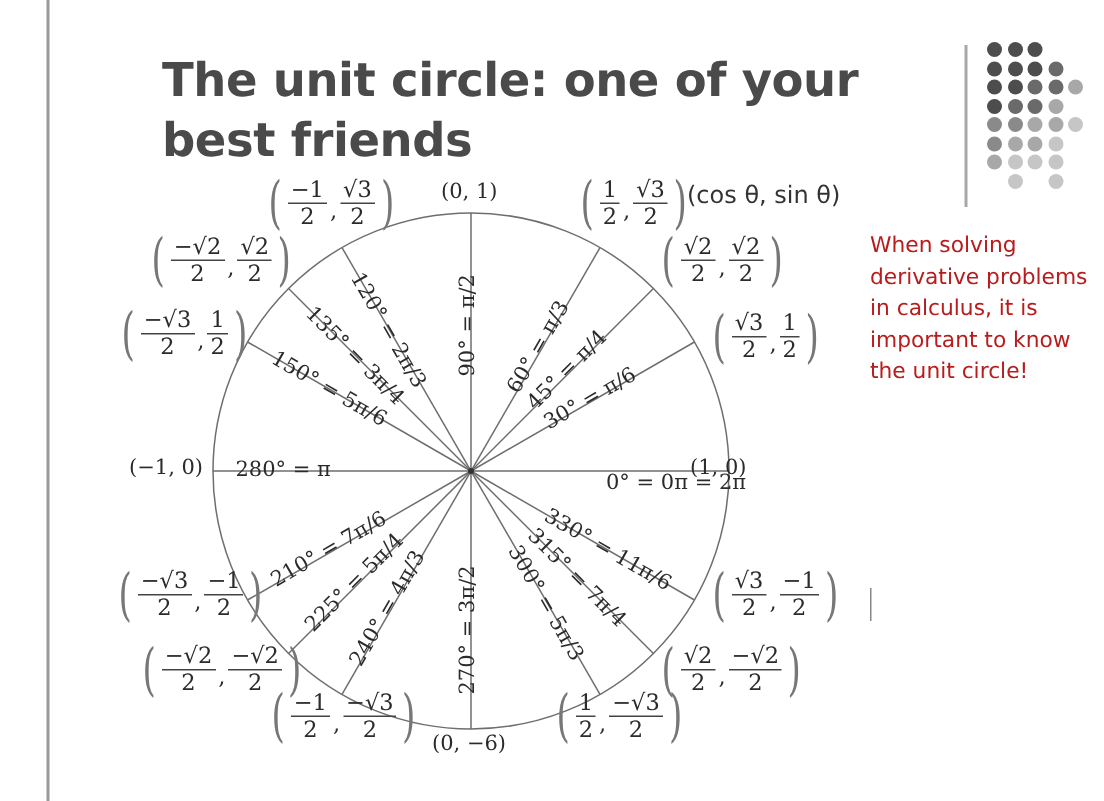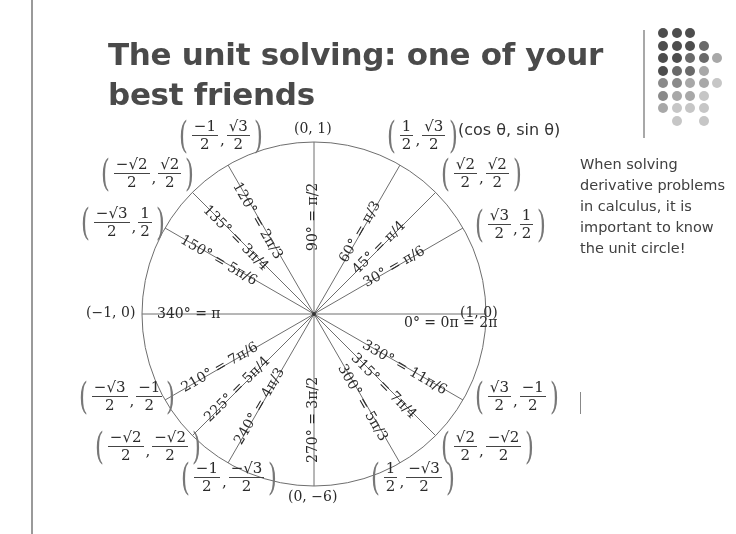--- a/index.html
+++ b/index.html
@@ -13,21 +13,21 @@
     .right-rule { position: absolute; left: 643px; top: 30px; width: 2px; height: 108px; background: #a8a8a8; }
     .title {
       position: absolute; left: 108px; top: 34px; width: 540px;
       font-family: "DejaVu Sans", sans-serif; font-weight: bold;
       font-size: 31px; line-height: 40px; color: #4a4a4a; letter-spacing: -0.3px;
     }
     .dots { position: absolute; left: 658px; top: 28px; width: 70px; height: 100px; }
     .dot { position: absolute; width: 10px; height: 10px; border-radius: 50%; }
     .side-note {
       position: absolute; left: 580px; top: 154px; width: 150px;
-      font-family: "DejaVu Sans", sans-serif; font-size: 14.5px; line-height: 21px; color: #404040;
+      font-family: "DejaVu Sans", sans-serif; font-size: 14.5px; line-height: 21px; color: #b91c1c;
     }
     .circle-svg { position: absolute; left: 0; top: 0; }
     .label {
       position: absolute; font-family: "DejaVu Serif", serif; font-size: 14px; color: #2b2b2b;
       white-space: nowrap; transform-origin: left center;
     }
     .coord {
       position: absolute; font-family: "DejaVu Serif", serif; font-size: 14px; color: #2b2b2b;
       white-space: nowrap;
     }
@@ -42,21 +42,21 @@
     .comma { margin: 10px 1px 0 1px; }
     .cos-sin { position: absolute; left: 458px; top: 120px; font-family: "DejaVu Sans", sans-serif; font-size: 16px; color: #333; }
     .tick-mark { position: absolute; left: 580px; top: 392px; width: 1px; height: 22px; background: #888; }
   </style>
 </head>
 <body>
 
 <div class="left-rule"></div>
 <div class="right-rule"></div>
 
-<div class="title">The unit solving: one of your best friends</div>
+<div class="title">The unit circle: one of your best friends</div>
 
 <div class="dots" id="dots">
     <div class="dot" style="left: 0px; top: 0px; background: rgb(77, 77, 77);"></div>
     <div class="dot" style="left: 13.5px; top: 0px; background: rgb(77, 77, 77);"></div>
     <div class="dot" style="left: 27px; top: 0px; background: rgb(77, 77, 77);"></div>
     <div class="dot" style="left: 0px; top: 12.5px; background: rgb(77, 77, 77);"></div>
     <div class="dot" style="left: 13.5px; top: 12.5px; background: rgb(77, 77, 77);"></div>
     <div class="dot" style="left: 27px; top: 12.5px; background: rgb(77, 77, 77);"></div>
     <div class="dot" style="left: 40.5px; top: 12.5px; background: rgb(106, 106, 106);"></div>
     <div class="dot" style="left: 0px; top: 25px; background: rgb(77, 77, 77);"></div>
@@ -112,21 +112,21 @@
 
 <div id="angle-labels">
     <div class="label" style="left: 404px; top: 314px; transform: rotate(0deg);">0° = 0π = 2π</div>
     <div class="label" style="left: 363.962px; top: 275px; transform: rotate(-30deg);">30° = π/6</div>
     <div class="label" style="left: 354.426px; top: 262.574px; transform: rotate(-45deg);">45° = π/4</div>
     <div class="label" style="left: 342px; top: 253.038px; transform: rotate(-60deg);">60° = π/3</div>
     <div class="label" style="left: 312px; top: 243px; transform: rotate(-90deg);">90° = π/2</div>
     <div class="label" style="left: 237px; top: 175.096px; transform: rotate(60deg);">120° = 2π/3</div>
     <div class="label" style="left: 205.934px; top: 198.934px; transform: rotate(45deg);">135° = 3π/4</div>
     <div class="label" style="left: 182.096px; top: 230px; transform: rotate(30deg);">150° = 5π/6</div>
-    <div class="label" style="left: 157px; top: 305px; transform: rotate(0deg);">340° = π</div>
+    <div class="label" style="left: 157px; top: 305px; transform: rotate(0deg);">280° = π</div>
     <div class="label" style="left: 182.096px; top: 380px; transform: rotate(-30deg);">210° = 7π/6</div>
     <div class="label" style="left: 205.934px; top: 411.066px; transform: rotate(-45deg);">225° = 5π/4</div>
     <div class="label" style="left: 237px; top: 434.904px; transform: rotate(-60deg);">240° = 4π/3</div>
     <div class="label" style="left: 312px; top: 455px; transform: rotate(-90deg);">270° = 3π/2</div>
     <div class="label" style="left: 342px; top: 356.962px; transform: rotate(-300deg);">300° = 5π/3</div>
     <div class="label" style="left: 354.426px; top: 347.426px; transform: rotate(-315deg);">315° = 7π/4</div>
     <div class="label" style="left: 363.962px; top: 335px; transform: rotate(-330deg);">330° = 11π/6</div>
   </div>
 
 <div class="coord" style="left:294px; top:120px;">(0, 1)</div>

